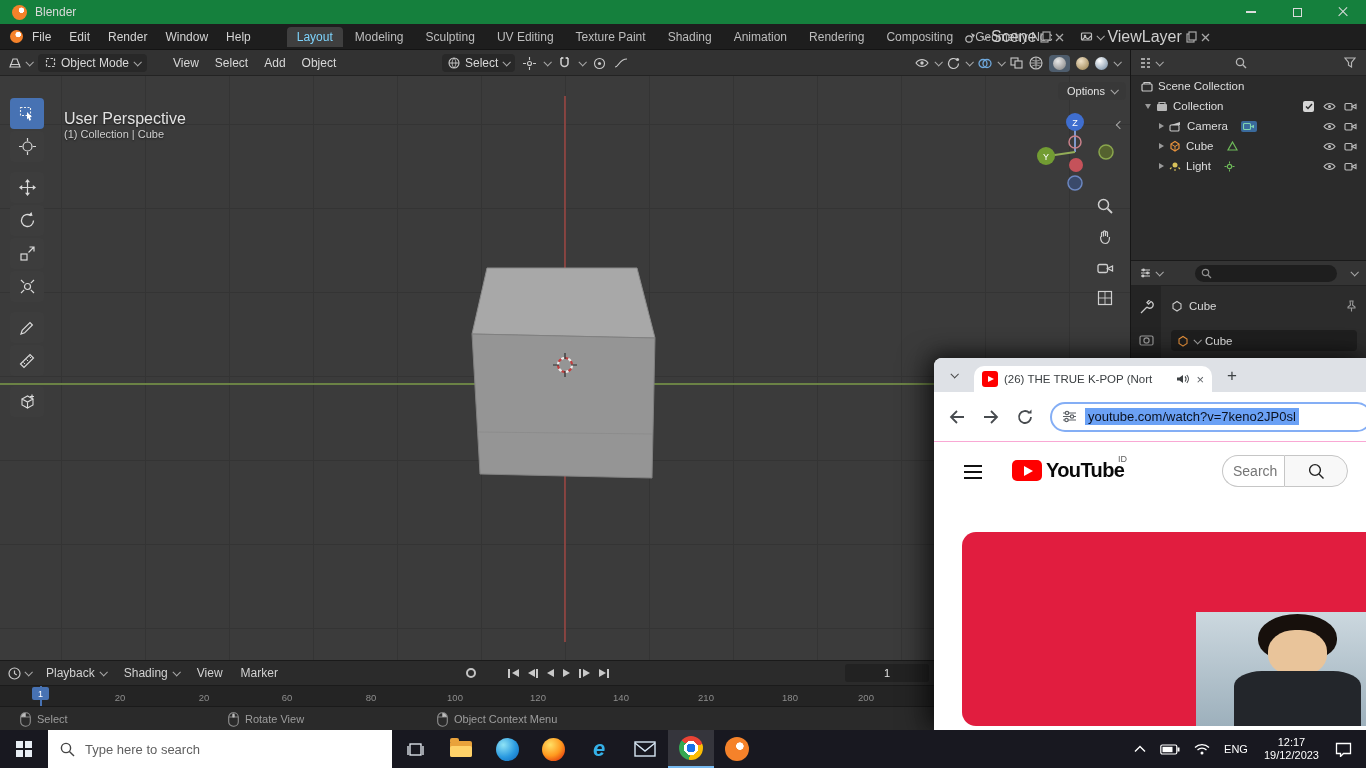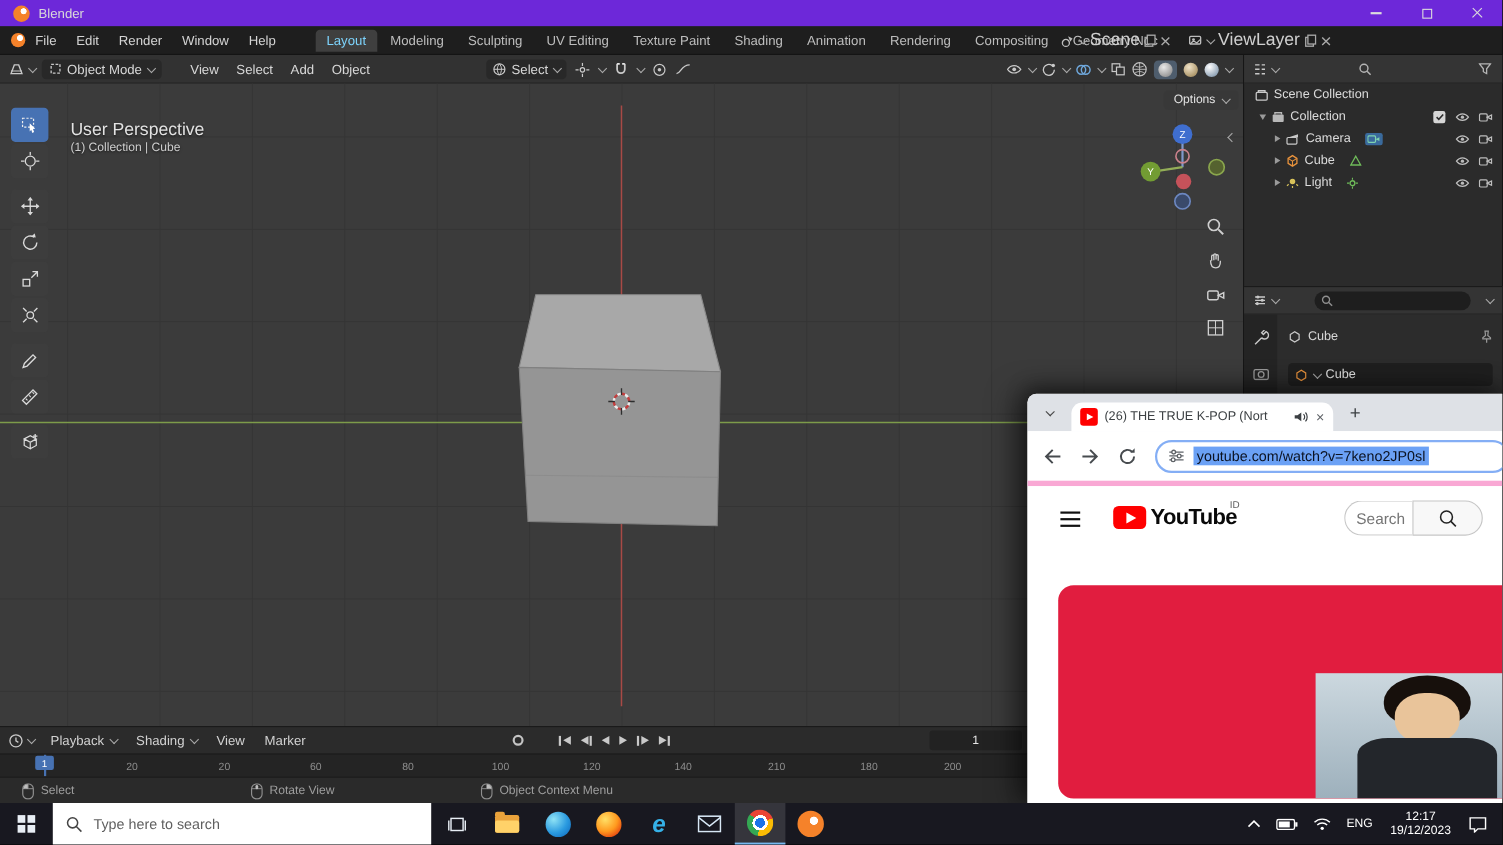--- a/index.html
+++ b/index.html
@@ -3,21 +3,21 @@
 <meta charset="utf-8">
 <style>
   *{margin:0;padding:0;box-sizing:border-box;}
   html,body{width:1366px;height:768px;}
   body{font-family:"Liberation Sans","DejaVu Sans",sans-serif;background:#000;}
   #screen{position:relative;width:1366px;height:768px;overflow:hidden;background:#000;}
   svg{display:block;}
 
   
   .bl{position:absolute;left:0;top:0;width:1366px;height:730px;background:#1d1d1d;}
-  .bl-title{height:24px;background:#6d28d9;display:flex;align-items:center;color:#d9d9d9;font-size:12px;}
+  .bl-title{height:24px;background:#15803d;display:flex;align-items:center;color:#d9d9d9;font-size:12px;}
   .bl-title-text{margin-left:8px;}
   .bl-logo{margin-left:12px;width:15px;height:15px;border-radius:50%;
     background:radial-gradient(circle at 63% 35%, #fff 0 2.5px, #f5822a 3px 100%);}
   .win-controls{margin-left:auto;display:flex;height:24px;}
   .wc{width:46px;height:24px;display:flex;align-items:center;justify-content:center;position:relative;}
   .wc-min{width:10px;height:1.5px;background:#dcdcdc;}
   .wc-max{width:9px;height:9px;border:1.3px solid #dcdcdc;}
   .wc-x1,.wc-x2{position:absolute;width:12px;height:1.4px;background:#dcdcdc;left:17px;top:11px;}
   .wc-x1{transform:rotate(45deg);} .wc-x2{transform:rotate(-45deg);}
 
@@ -98,21 +98,21 @@
   .cr{position:absolute;left:934px;top:358px;width:432px;height:372px;border-top-left-radius:8px;overflow:hidden;
       box-shadow:-10px 0 26px rgba(0,0,0,.5),0 -6px 18px rgba(0,0,0,.35);background:#fff;}
   .cr-tabs{position:relative;height:34px;background:#dee1e6;}
   .cr-tab-chev{position:absolute;left:10px;top:7px;width:20px;height:20px;border-radius:50%;display:flex;align-items:center;justify-content:center;}
   .cr-tab{position:absolute;left:40px;top:8px;width:238px;height:26px;background:#fff;border-radius:10px 10px 0 0;display:flex;align-items:center;padding:0 8px;gap:6px;}
   .cr-tab-title{flex:1;font-size:11.5px;color:#3c4043;white-space:nowrap;overflow:hidden;}
   .yt-fav{width:16px;height:16px;background:#f00;border-radius:3px;display:flex;align-items:center;justify-content:center;flex:0 0 16px;}
   .tri-white{width:0;height:0;border-left:6px solid #fff;border-top:3.5px solid transparent;border-bottom:3.5px solid transparent;margin-left:1px;}
   .cr-tab-close{font-size:13px;color:#5f6368;line-height:1;}
   .cr-newtab{position:absolute;left:288px;top:8px;width:20px;height:20px;display:flex;align-items:center;justify-content:center;font-size:17px;color:#3c4043;}
-  .cr-toolbar{position:relative;height:50px;background:#fff;display:flex;align-items:center;padding-left:14px;gap:16px;border-bottom:5px solid #f9a8d4;}
+  .cr-toolbar{position:relative;height:50px;background:#fff;display:flex;align-items:center;padding-left:14px;gap:16px;border-bottom:1px solid #f9a8d4;}
   .omnibox{flex:1;height:30px;margin-right:-6px;border:2px solid #84aef5;border-radius:16px;background:#fff;display:flex;align-items:center;padding:0 10px;gap:8px;overflow:hidden;}
   .url-sel{font-size:13px;color:#0b1220;background:#6ba1f5;padding:1px 3px;white-space:nowrap;}
   .cr-content{position:absolute;left:0;top:84px;right:0;bottom:0;background:#fff;overflow:hidden;}
   .yt-burger{position:absolute;left:30px;top:23px;display:flex;flex-direction:column;gap:4px;}
   .yt-burger span{width:18px;height:2px;background:#111;}
   .yt-logo{position:absolute;left:78px;top:17px;display:flex;align-items:center;gap:4px;}
   .yt-play{width:30px;height:21px;background:#f00;border-radius:5px;display:flex;align-items:center;justify-content:center;}
   .yt-play .t{width:0;height:0;border-left:9px solid #fff;border-top:5px solid transparent;border-bottom:5px solid transparent;margin-left:2px;}
   .yt-word{font-size:20px;font-weight:bold;letter-spacing:-0.6px;color:#090909;}
   .yt-sup{position:absolute;left:184px;top:12px;font-size:9px;color:#606060;}

